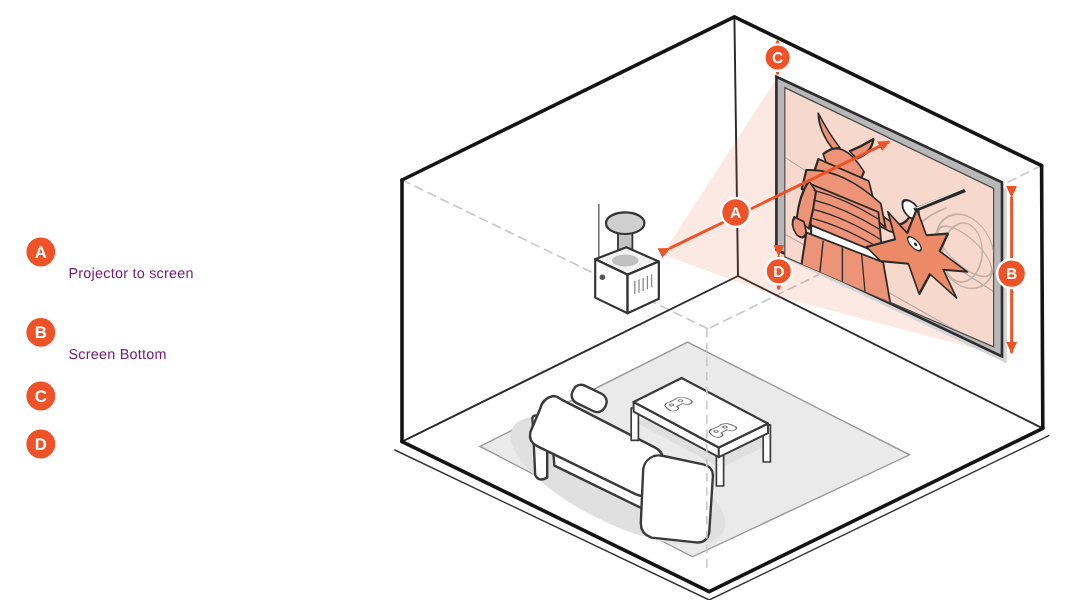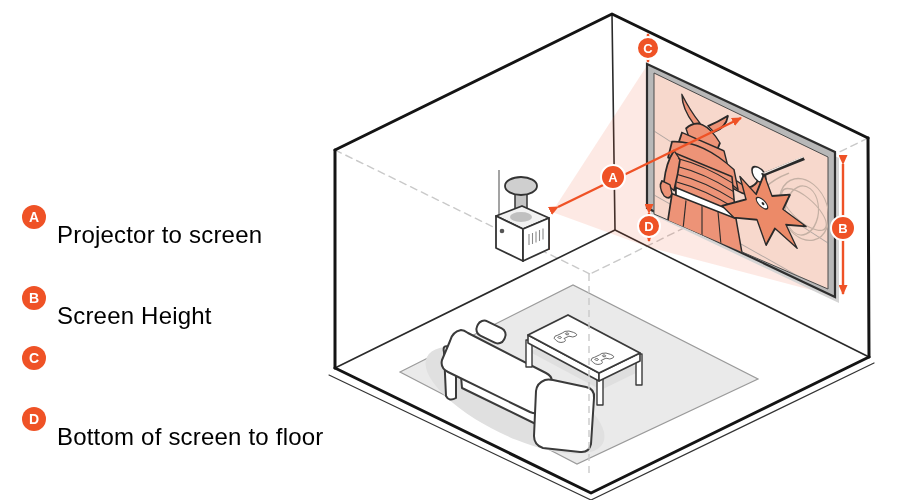--- a/index.html
+++ b/index.html
@@ -3,21 +3,21 @@
 <meta charset="utf-8">
 <style>
   html,body{margin:0;padding:0;background:#ffffff;width:900px;height:500px;overflow:hidden;}
   body{font-family:"Liberation Sans", sans-serif;}
   .stage{position:relative;width:900px;height:500px;}
   .diagram-svg{position:absolute;left:0;top:0;}
   .legend{position:absolute;left:22px;top:184px;display:flex;flex-direction:column;gap:16px;}
   .legend-row{display:flex;align-items:center;gap:11px;}
   .legend-badge{width:24px;height:24px;border-radius:50%;background:#EF5226;color:#ffffff;
     display:flex;align-items:center;justify-content:center;font-size:14px;font-weight:bold;flex:0 0 auto;}
-  .legend-label{font-size:24px;font-weight:500;color:#000000;letter-spacing:.2px;white-space:nowrap;margin-top:37px;}
+  .legend-label{font-size:12px;font-weight:500;color:#701a75;letter-spacing:.2px;white-space:nowrap;margin-top:37px;}
   .marker-letter{font-weight:bold;font-size:13px;fill:#ffffff;text-anchor:middle;}
 </style>
 </head>
 <body>
 
 <div class="stage">
 
   <svg class="diagram-svg" width="900" height="500" viewBox="0 0 900 500">
     <defs>
       <marker id="ah" markerUnits="userSpaceOnUse" markerWidth="11" markerHeight="9" refX="9" refY="4.5" orient="auto">
@@ -203,24 +203,23 @@
     </g>
   </svg>
 
   <div class="legend">
     <div class="legend-row">
       <span class="legend-badge">A</span>
       <span class="legend-label">Projector to screen</span>
     </div>
     <div class="legend-row">
       <span class="legend-badge">B</span>
-      <span class="legend-label">Screen Height</span>
+      <span class="legend-label">Screen Bottom</span>
     </div>
     <div class="legend-row">
       <span class="legend-badge">C</span>
     </div>
     <div class="legend-row">
       <span class="legend-badge">D</span>
-      <span class="legend-label">Bottom of screen to floor</span>
     </div>
   </div>
 
 </div>
 
 </body></html>

